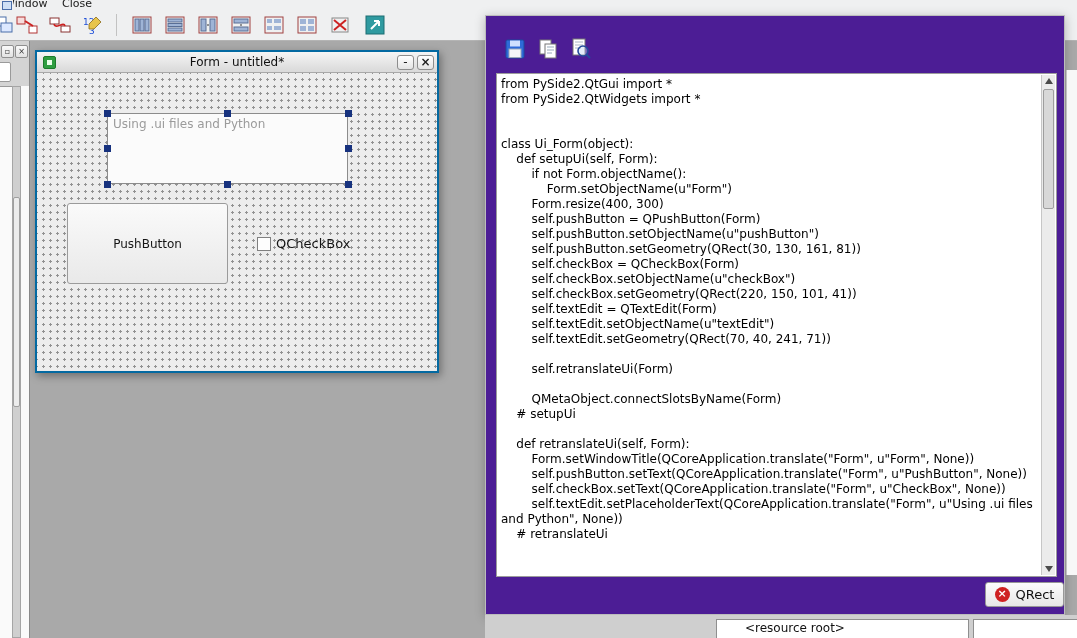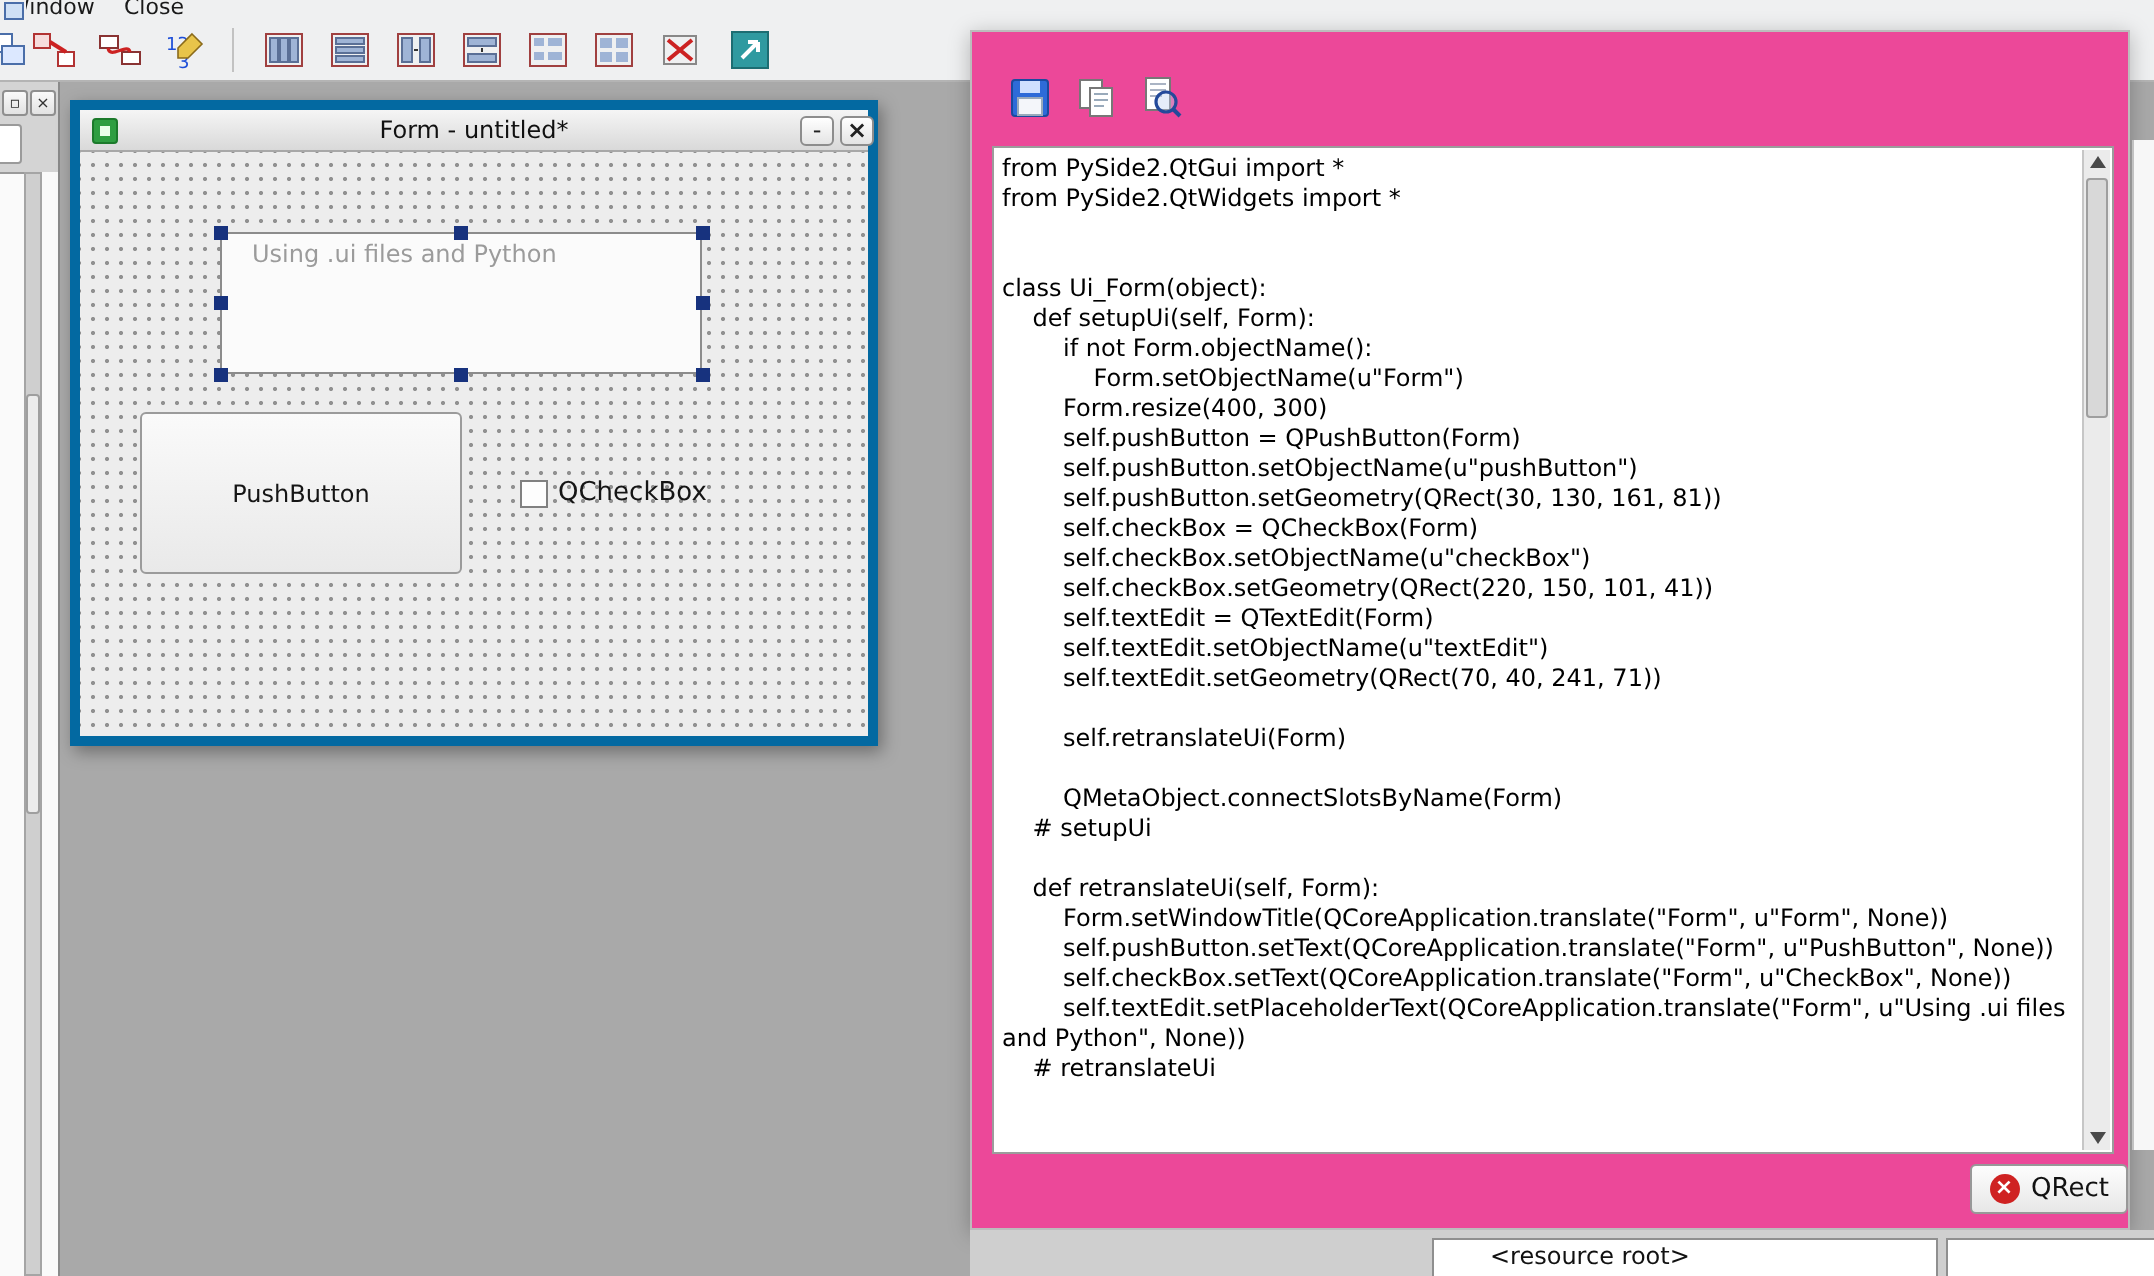--- a/index.html
+++ b/index.html
@@ -38,50 +38,50 @@
   .filterbox{position:absolute;left:-8px;top:21px;width:19px;height:20px;background:#fff;
              border:1px solid #9a9a9a;border-radius:2px}
   .wblist-l{position:absolute;left:0;top:45px;width:12px;bottom:0;background:#fafafa;border-top:1px solid #9a9a9a}
   .wbscroll{position:absolute;left:12px;top:45px;width:9px;bottom:0;background:#cfcfcf;border:1px solid #a5a5a5}
   .wbthumb{position:absolute;left:0;top:110px;width:7px;height:210px;background:#ececec;
            border:1px solid #9f9f9f;border-radius:2px}
   .wblist-r{position:absolute;left:21px;top:45px;width:8px;bottom:0;background:#fafafa}
 
   
   .formwin{position:absolute;left:35px;top:50px;width:404px;height:323px;background:#ededed;
-           border:5px solid #0369a1;box-shadow:2px 3px 8px rgba(0,0,0,.35)}
+           border:2px solid #0369a1;box-shadow:2px 3px 8px rgba(0,0,0,.35)}
   .fw-title{position:absolute;left:0;top:0;width:100%;height:21px;
             background:linear-gradient(#f5f5f5,#d9d9d9);border-bottom:1px solid #a8a8a8}
   .fw-title .txt{display:block;text-align:center;font-size:12px;line-height:20px;color:#101010}
   .fw-icon{position:absolute;left:6px;top:4px;width:13px;height:13px;background:#2f9e41;
            border:1px solid #1c7a2b;border-radius:2px}
   .fw-icon::after{content:"";position:absolute;left:3px;top:3px;width:5px;height:5px;background:#eaffea}
   .winbtn{position:absolute;top:3px;width:17px;height:15px;background:linear-gradient(#fff,#e4e4e4);
           border:1px solid #8d8d8d;border-radius:3px;text-align:center;font-size:12px;line-height:12px;color:#222}
   .btn-min{left:360px}
   .btn-close{left:380px;font-weight:bold}
   .fw-body{position:absolute;left:0;top:21px;right:0;bottom:0;background-color:#ededed;
            background-image:radial-gradient(circle,rgba(70,70,70,.55) 1px,rgba(0,0,0,0) 1.1px);
            background-size:7px 7px;background-position:3px 3px}
   .w-textedit{position:absolute;left:70px;top:40px;width:241px;height:71px;background:#fbfbfb;
               border:1px solid #8c8c8c}
-  .w-textedit .ph{padding:3px 15px;font-size:12px;color:#9b9b9b}
+  .w-textedit .ph{padding:3px 5px;font-size:12px;color:#9b9b9b}
   .handle{position:absolute;width:7px;height:7px;background:#17327e}
   .h1{left:67px;top:37px}.h2{left:187px;top:37px}.h3{left:308px;top:37px}
   .h4{left:67px;top:72px}.h5{left:308px;top:72px}
   .h6{left:67px;top:108px}.h7{left:187px;top:108px}.h8{left:308px;top:108px}
   .w-push{position:absolute;left:30px;top:130px;width:161px;height:81px;
           background:linear-gradient(#fafafa,#e9e9e9);border:1px solid #9b9b9b;border-radius:3px;
           display:flex;align-items:center;justify-content:center;font-size:12px;color:#151515}
   .w-check{position:absolute;left:220px;top:150px;width:101px;height:41px;display:flex;align-items:center;gap:5px}
   .cb-box{width:14px;height:14px;background:#fdfdfd;border:1px solid #808080}
   .cb-label{font-size:13px;color:#151515}
 
   
-  .dialog{position:absolute;left:485px;top:15px;width:580px;height:600px;background:#ec4899;
+  .dialog{position:absolute;left:485px;top:15px;width:580px;height:600px;background:#4c1d95;
           border:1px solid #bcbcbc;box-shadow:0 2px 10px rgba(0,0,0,.25)}
   .dbtn{position:absolute;top:21px;width:26px;height:26px}
   .d-save{left:17px}.d-copy{left:50px}.d-find{left:83px}
   .codearea{position:absolute;left:10px;top:57px;width:561px;height:504px;background:#fff;
             border:1px solid #9c9c9c}
   .codetext{position:absolute;left:4px;top:3px;right:17px;bottom:4px;overflow:hidden;
             white-space:pre-wrap;word-wrap:break-word;font-size:12px;line-height:15px;color:#000;
             font-family:"DejaVu Sans","Liberation Sans",sans-serif}
   .vscroll{position:absolute;top:1px;right:1px;bottom:1px;width:14px;background:#ebebeb;
            border-left:1px solid #c6c6c6}

